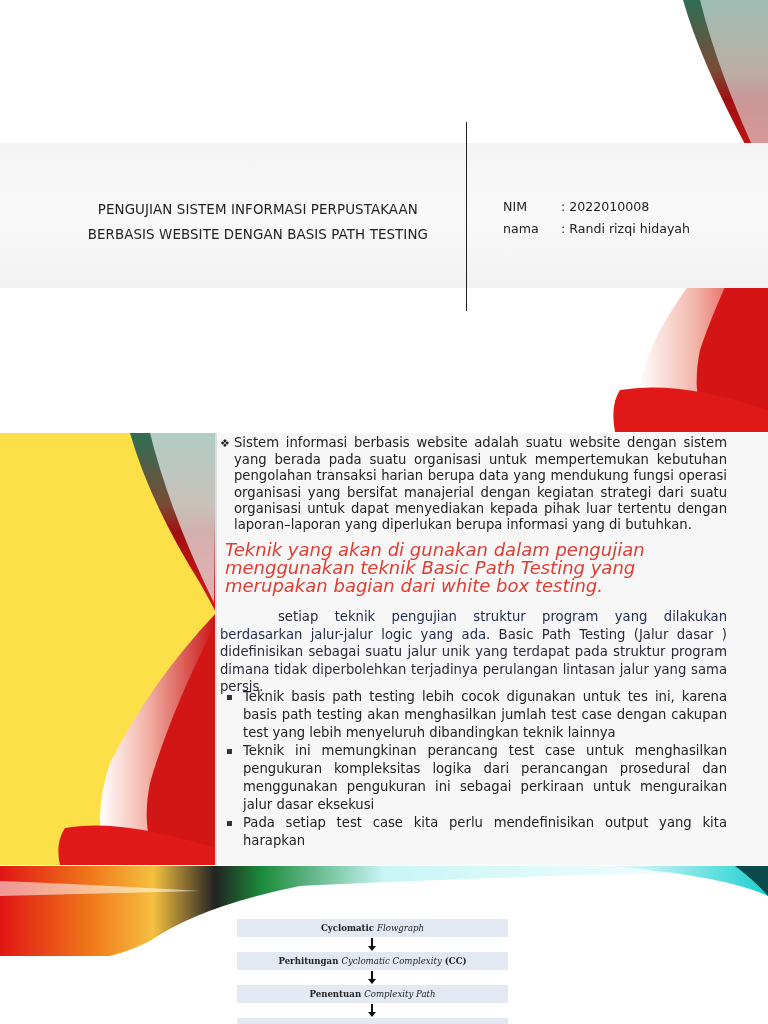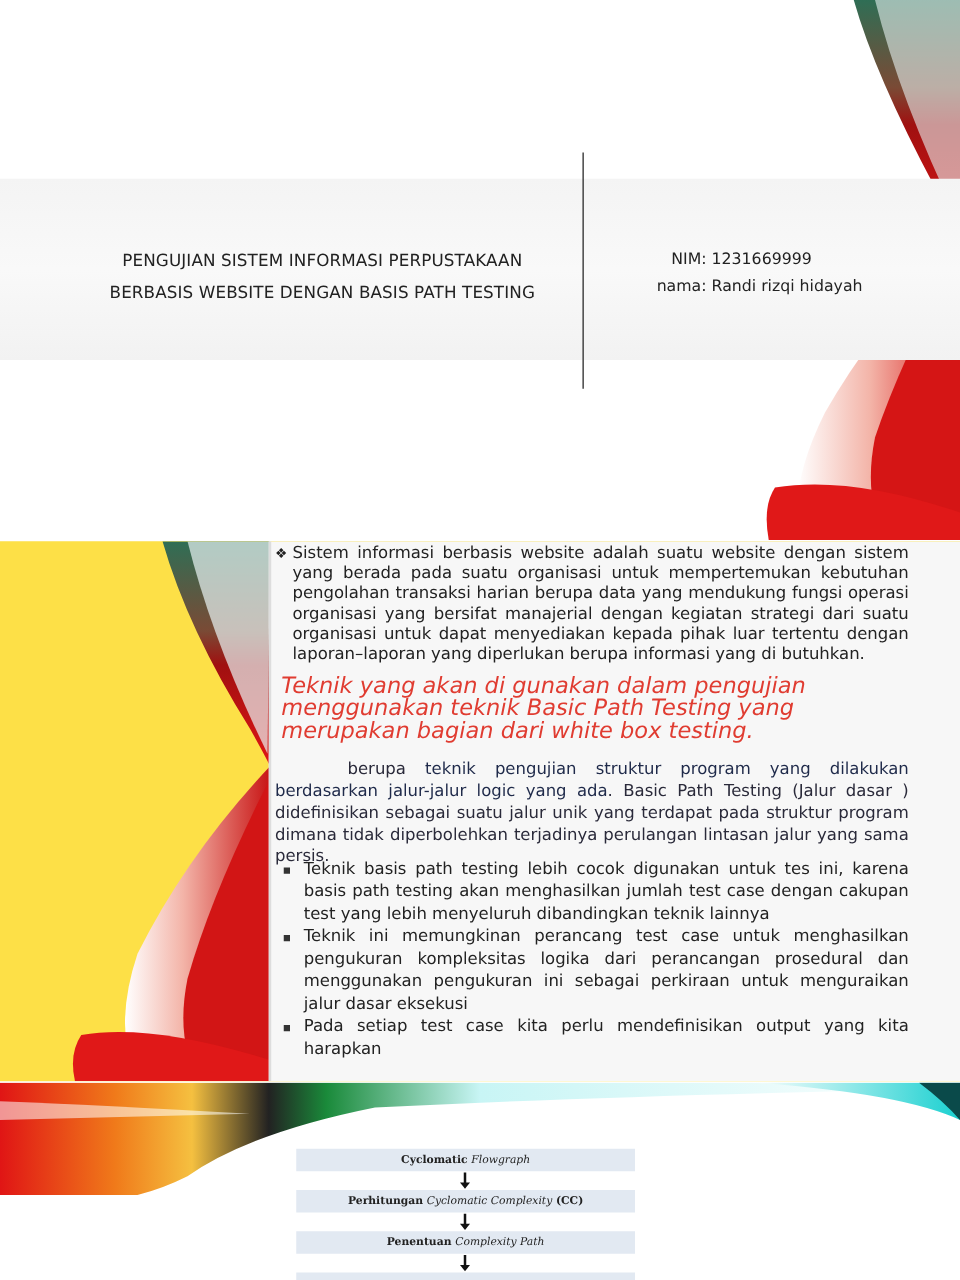--- a/index.html
+++ b/index.html
@@ -4,21 +4,21 @@
 <style>
   html, body { margin: 0; padding: 0; }
   body { width: 768px; height: 1024px; position: relative; overflow: hidden; background: #fff; font-family: "DejaVu Sans", sans-serif; }
 
   
   .slide1 { position: absolute; left: 0; top: 0; width: 768px; height: 432px; background: #fff; overflow: hidden; }
   .slide1 .band { position: absolute; left: 0; top: 143px; width: 768px; height: 145px; background: linear-gradient(#f4f4f4, #f9f9f9 50%, #f2f2f2); }
   .slide1 .title { position: absolute; right: 340px; top: 197px; text-align: center; color: #222; font-size: 13.4px; line-height: 25px; letter-spacing: 0.1px; }
   .slide1 .divider { position: absolute; left: 466px; top: 122px; width: 1.2px; height: 189px; background: #222; }
   .slide1 .meta { position: absolute; left: 503px; top: 196px; font-size: 12.6px; line-height: 22px; color: #222; }
-  .slide1 .meta .row { display: flex; text-align: right; }
+  .slide1 .meta .row { display: flex; }
   .slide1 .meta .k { width: 58px; }
 
   
   .slide2 { position: absolute; left: 0; top: 433px; width: 768px; height: 432px; background: #fde047; overflow: hidden; }
   .slide2 .panel { position: absolute; left: 215px; top: 0; width: 553px; height: 432px; background: #f7f7f7; border-left: 2px solid #ddd; }
   .slide2 .content { position: absolute; left: 220px; top: 2px; width: 507px; font-size: 13.2px; color: #222; }
   .p1 { text-align: justify; line-height: 16.2px; text-indent: -14px; padding-left: 14px; margin: 0; }
   .p1 .diamond { display: inline-block; width: 14px; text-indent: 0; font-size: 11px; }
   .p-red { color: #e03c31; font-style: italic; line-height: 18px; margin: 8px 0 0 5px; text-align: left; font-size: 18px; }
   .p-blue { margin: 13px 0 0 0; line-height: 17.5px; text-align: justify; text-indent: 58px; color: #2a2a3a; }
@@ -62,21 +62,21 @@
   </svg>
   <div class="band"></div>
   <div class="title">
     <div>PENGUJIAN SISTEM INFORMASI PERPUSTAKAAN</div>
     <div>BERBASIS WEBSITE DENGAN BASIS PATH TESTING</div>
   </div>
   <div class="divider"></div>
   <div class="meta">
     <div class="row">
       <span class="k">NIM</span>
-      <span>: 1231669999</span>
+      <span>: 2022010008</span>
     </div>
     <div class="row">
       <span class="k">nama</span>
       <span>: Randi rizqi hidayah</span>
     </div>
   </div>
 </section>
 
 <section class="slide2">
   <svg style="position:absolute;left:0;top:0" width="216" height="432" viewBox="0 0 216 432">
@@ -96,21 +96,21 @@
     <path d="M130,0 Q150,70 200,150 Q214,175 216,180 L216,0 Z" fill="url(#g3)"></path>
     <path d="M150,0 Q170,80 214,170 L216,0 Z" fill="#eaf3f3" opacity="0.7"></path>
     <path d="M216,180 Q150,250 110,330 Q90,390 110,432 L216,432 Z" fill="url(#g4)"></path>
     <path d="M216,190 Q170,280 150,350 Q140,400 160,432 L216,432 Z" fill="#d21515"></path>
     <path d="M65,395 Q120,385 216,415 L216,432 L60,432 Q55,410 65,395 Z" fill="#e01818"></path>
   </svg>
   <div class="panel"></div>
   <div class="content">
     <p class="p1"><span class="diamond">❖</span><span>Sistem informasi berbasis website adalah suatu website dengan sistem yang berada pada suatu organisasi untuk mempertemukan kebutuhan pengolahan transaksi harian berupa data yang mendukung fungsi operasi organisasi yang bersifat manajerial dengan kegiatan strategi dari suatu organisasi untuk dapat menyediakan kepada pihak luar tertentu dengan laporan–laporan yang diperlukan berupa informasi yang di butuhkan.</span></p>
     <p class="p-red">Teknik yang akan di gunakan dalam pengujian menggunakan teknik Basic Path Testing yang merupakan bagian dari white box testing.</p>
-    <p class="p-blue"><span>berupa </span><span class="navy">teknik pengujian struktur program yang dilakukan berdasarkan jalur-jalur logic yang ada</span><span>. Basic Path Testing (Jalur dasar ) didefinisikan sebagai suatu jalur unik yang terdapat pada struktur program dimana tidak diperbolehkan terjadinya perulangan lintasan jalur yang sama persis.</span></p>
+    <p class="p-blue"><span>setiap </span><span class="navy">teknik pengujian struktur program yang dilakukan berdasarkan jalur-jalur logic yang ada</span><span>. Basic Path Testing (Jalur dasar ) didefinisikan sebagai suatu jalur unik yang terdapat pada struktur program dimana tidak diperbolehkan terjadinya perulangan lintasan jalur yang sama persis.</span></p>
     <ul class="bullets">
       <li>Teknik basis path testing lebih cocok digunakan untuk tes ini, karena basis path testing akan menghasilkan jumlah test case dengan cakupan test yang lebih menyeluruh dibandingkan teknik lainnya</li>
       <li>Teknik ini memungkinan perancang test case untuk menghasilkan pengukuran kompleksitas logika dari perancangan prosedural dan menggunakan pengukuran ini sebagai perkiraan untuk menguraikan jalur dasar eksekusi</li>
       <li>Pada setiap test case kita perlu mendefinisikan output yang kita harapkan</li>
     </ul>
   </div>
 </section>
 
 <section class="slide3">
   <svg style="position:absolute;left:0;top:0" width="768" height="90" viewBox="0 0 768 90">

